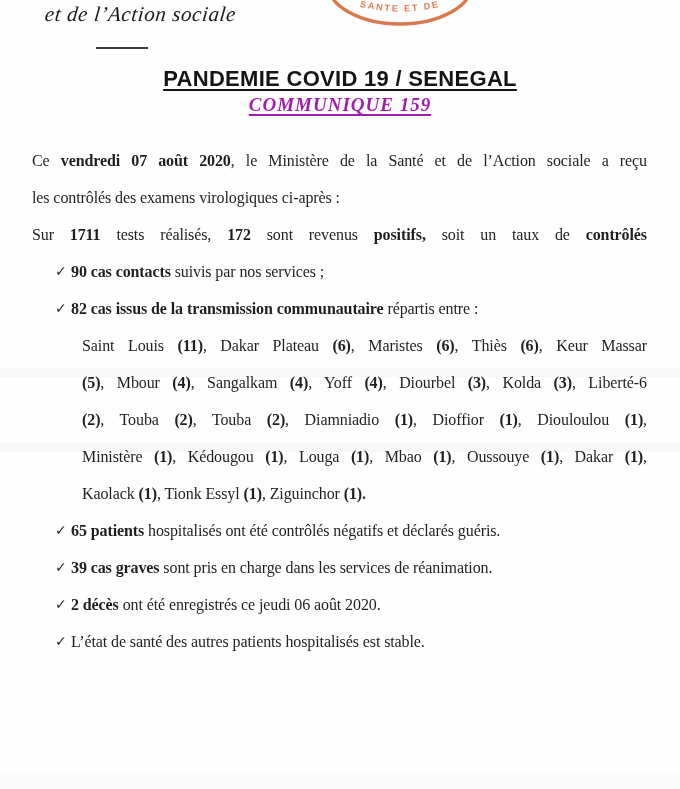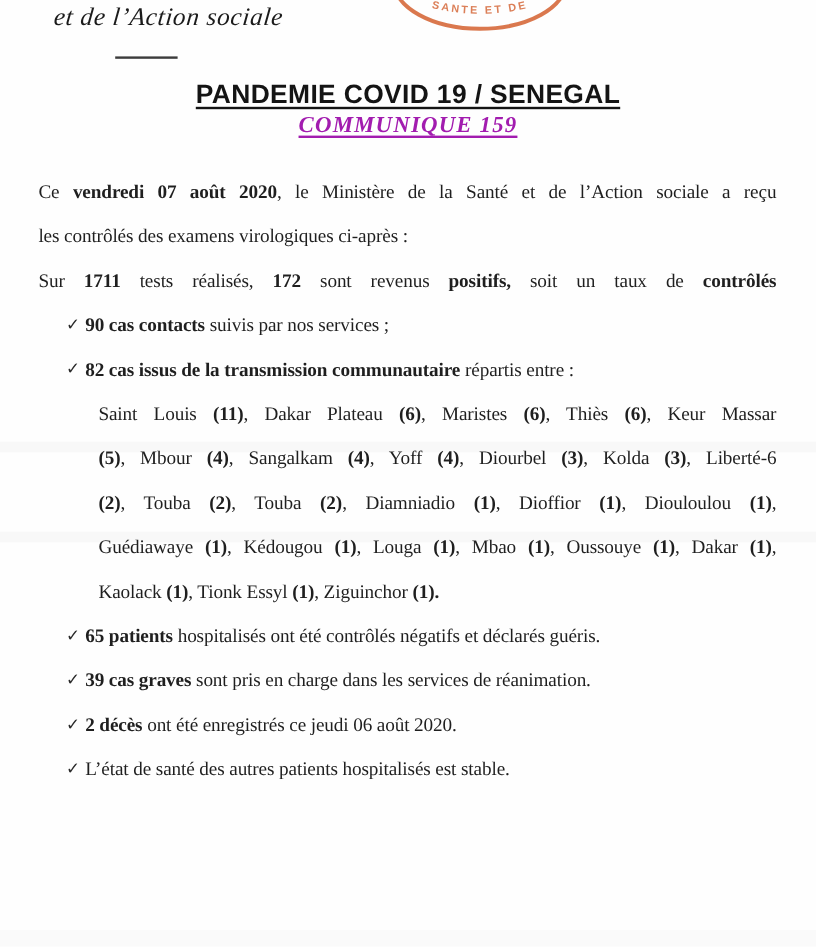--- a/index.html
+++ b/index.html
@@ -141,21 +141,21 @@
       <div class="block bullet">
         <span class="check">✓</span>
         <div class="bullet-content">
           <div class="line last"><span class="b">82 cas issus de la transmission communautaire</span><span> répartis entre :</span></div>
         </div>
       </div>
       <div class="block para indented">
         <div class="line"><span>Saint Louis </span><span class="b">(11)</span><span>, Dakar Plateau </span><span class="b">(6)</span><span>, Maristes </span><span class="b">(6)</span><span>, Thiès </span><span class="b">(6)</span><span>, Keur Massar</span></div>
         <div class="line"><span class="b">(5)</span><span>, Mbour </span><span class="b">(4)</span><span>, Sangalkam </span><span class="b">(4)</span><span>, Yoff </span><span class="b">(4)</span><span>, Diourbel </span><span class="b">(3)</span><span>, Kolda </span><span class="b">(3)</span><span>, Liberté-6</span></div>
         <div class="line"><span class="b">(2)</span><span>, Touba </span><span class="b">(2)</span><span>, Touba </span><span class="b">(2)</span><span>, Diamniadio </span><span class="b">(1)</span><span>, Dioffior </span><span class="b">(1)</span><span>, Diouloulou </span><span class="b">(1)</span><span>,</span></div>
-        <div class="line"><span>Guédiawaye </span><span class="b">(1)</span><span>, Kédougou </span><span class="b">(1)</span><span>, Louga </span><span class="b">(1)</span><span>, Mbao </span><span class="b">(1)</span><span>, Oussouye </span><span class="b">(1)</span><span>, Dakar </span><span class="b">(1)</span><span>,</span></div>
+        <div class="line"><span>Ministère </span><span class="b">(1)</span><span>, Kédougou </span><span class="b">(1)</span><span>, Louga </span><span class="b">(1)</span><span>, Mbao </span><span class="b">(1)</span><span>, Oussouye </span><span class="b">(1)</span><span>, Dakar </span><span class="b">(1)</span><span>,</span></div>
         <div class="line last"><span>Kaolack </span><span class="b">(1)</span><span>, Tionk Essyl </span><span class="b">(1)</span><span>, Ziguinchor </span><span class="b">(1).</span></div>
       </div>
       <div class="block bullet">
         <span class="check">✓</span>
         <div class="bullet-content">
           <div class="line last"><span class="b">65 patients</span><span> hospitalisés ont été contrôlés négatifs et déclarés guéris.</span></div>
         </div>
       </div>
       <div class="block bullet">
         <span class="check">✓</span>

